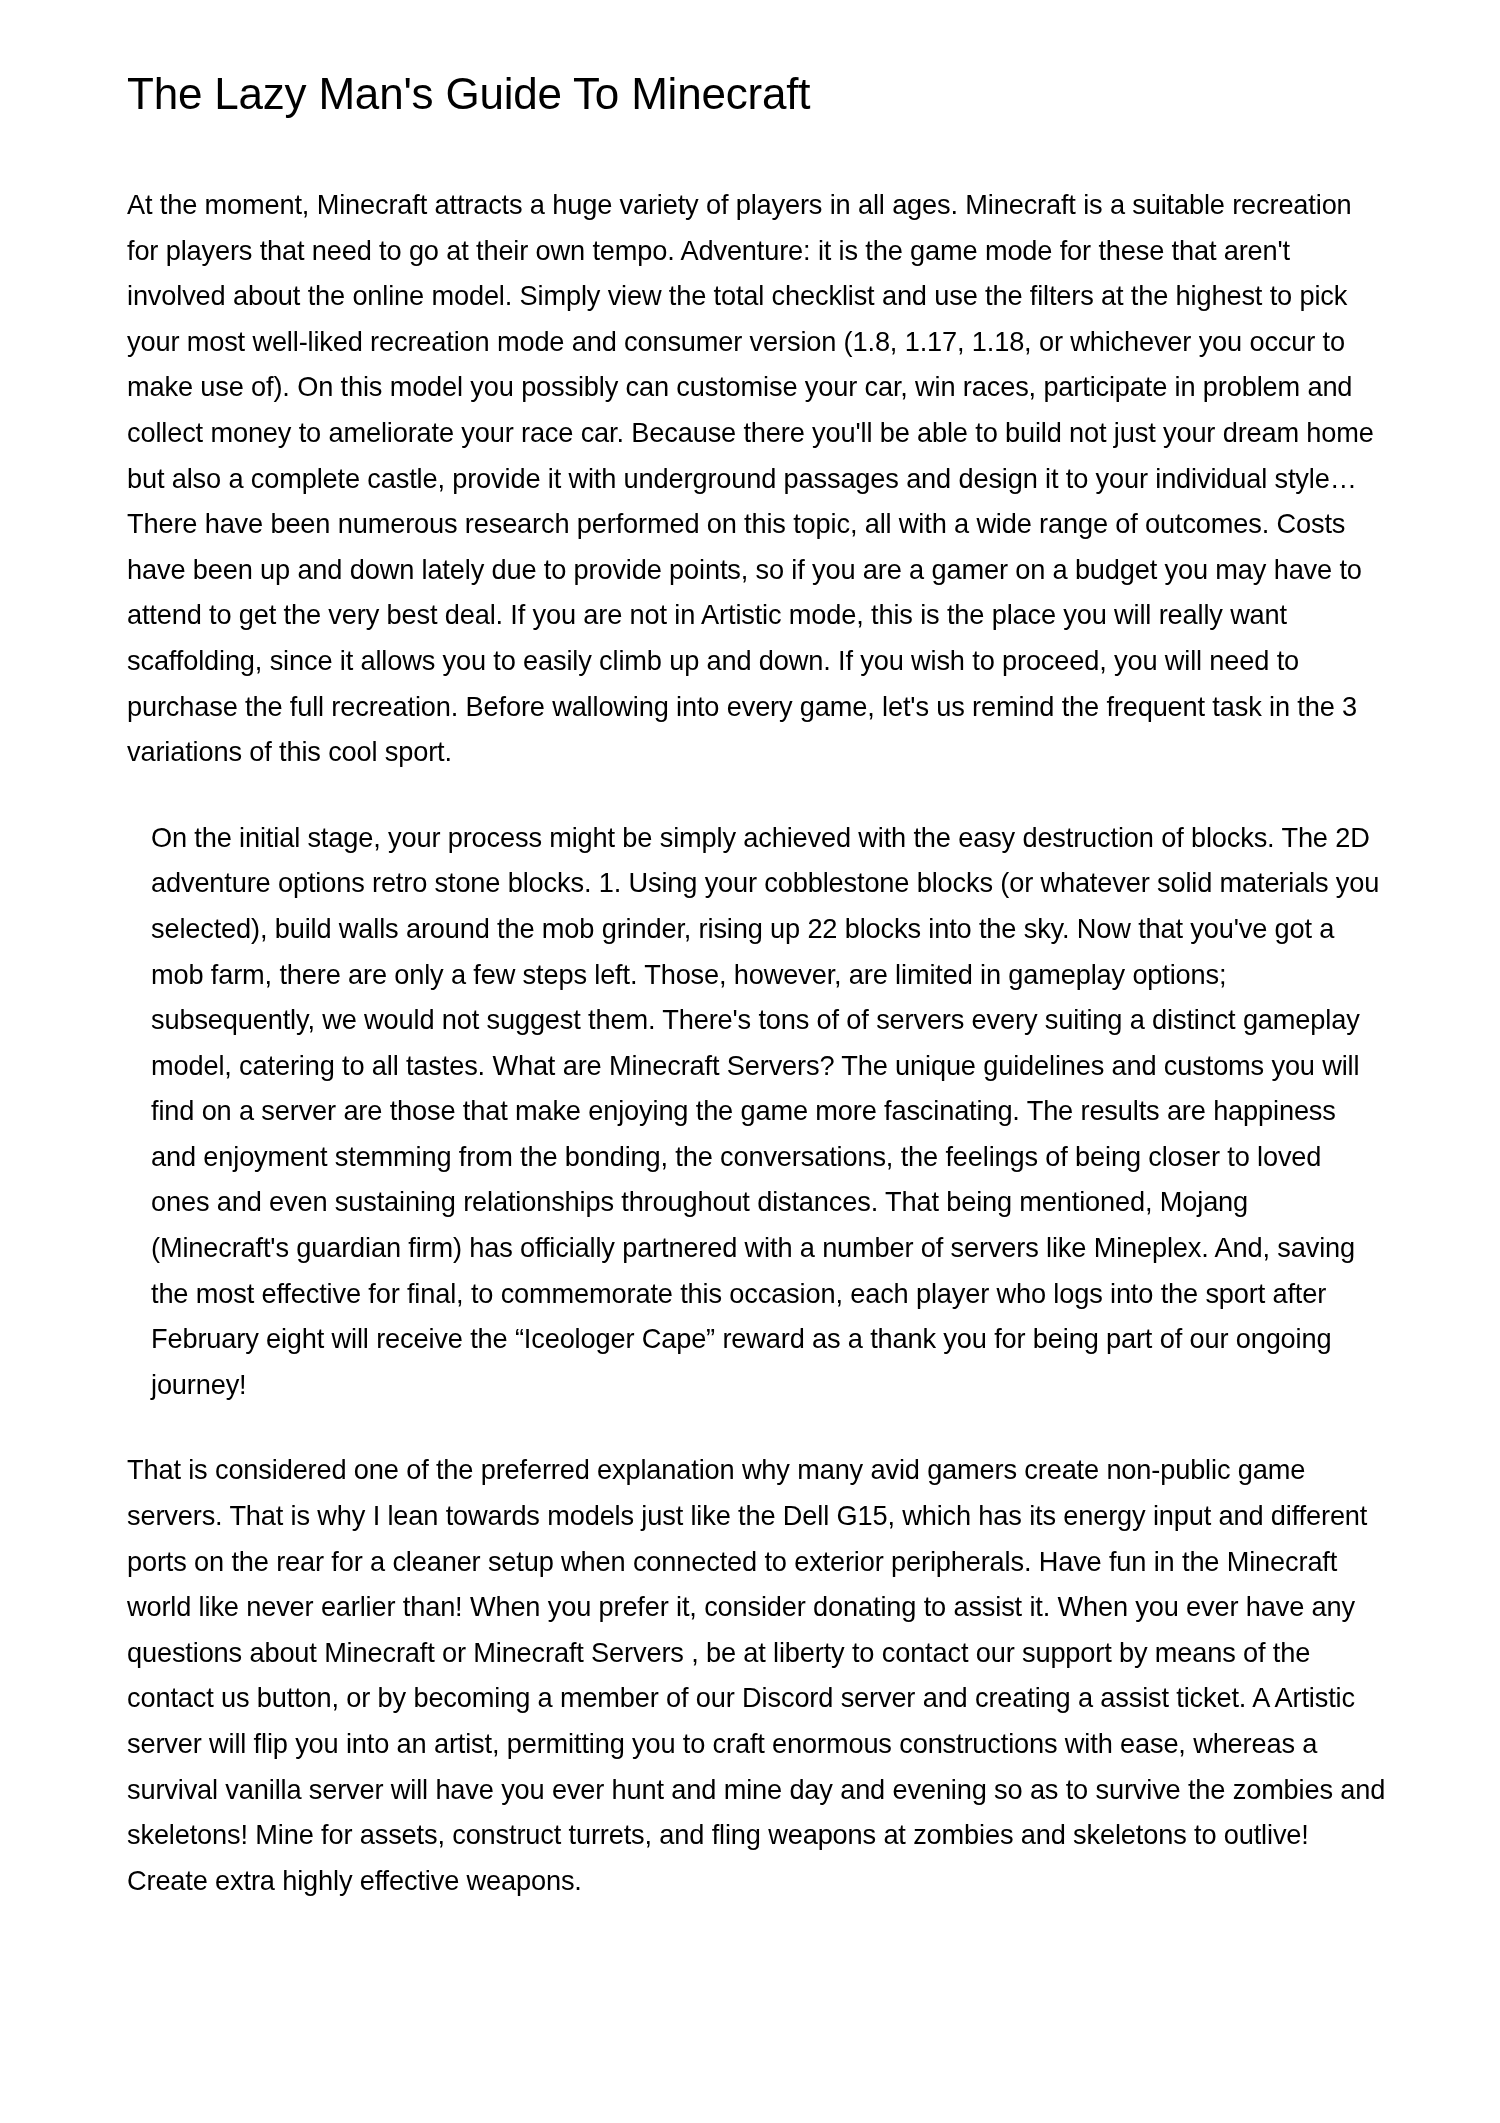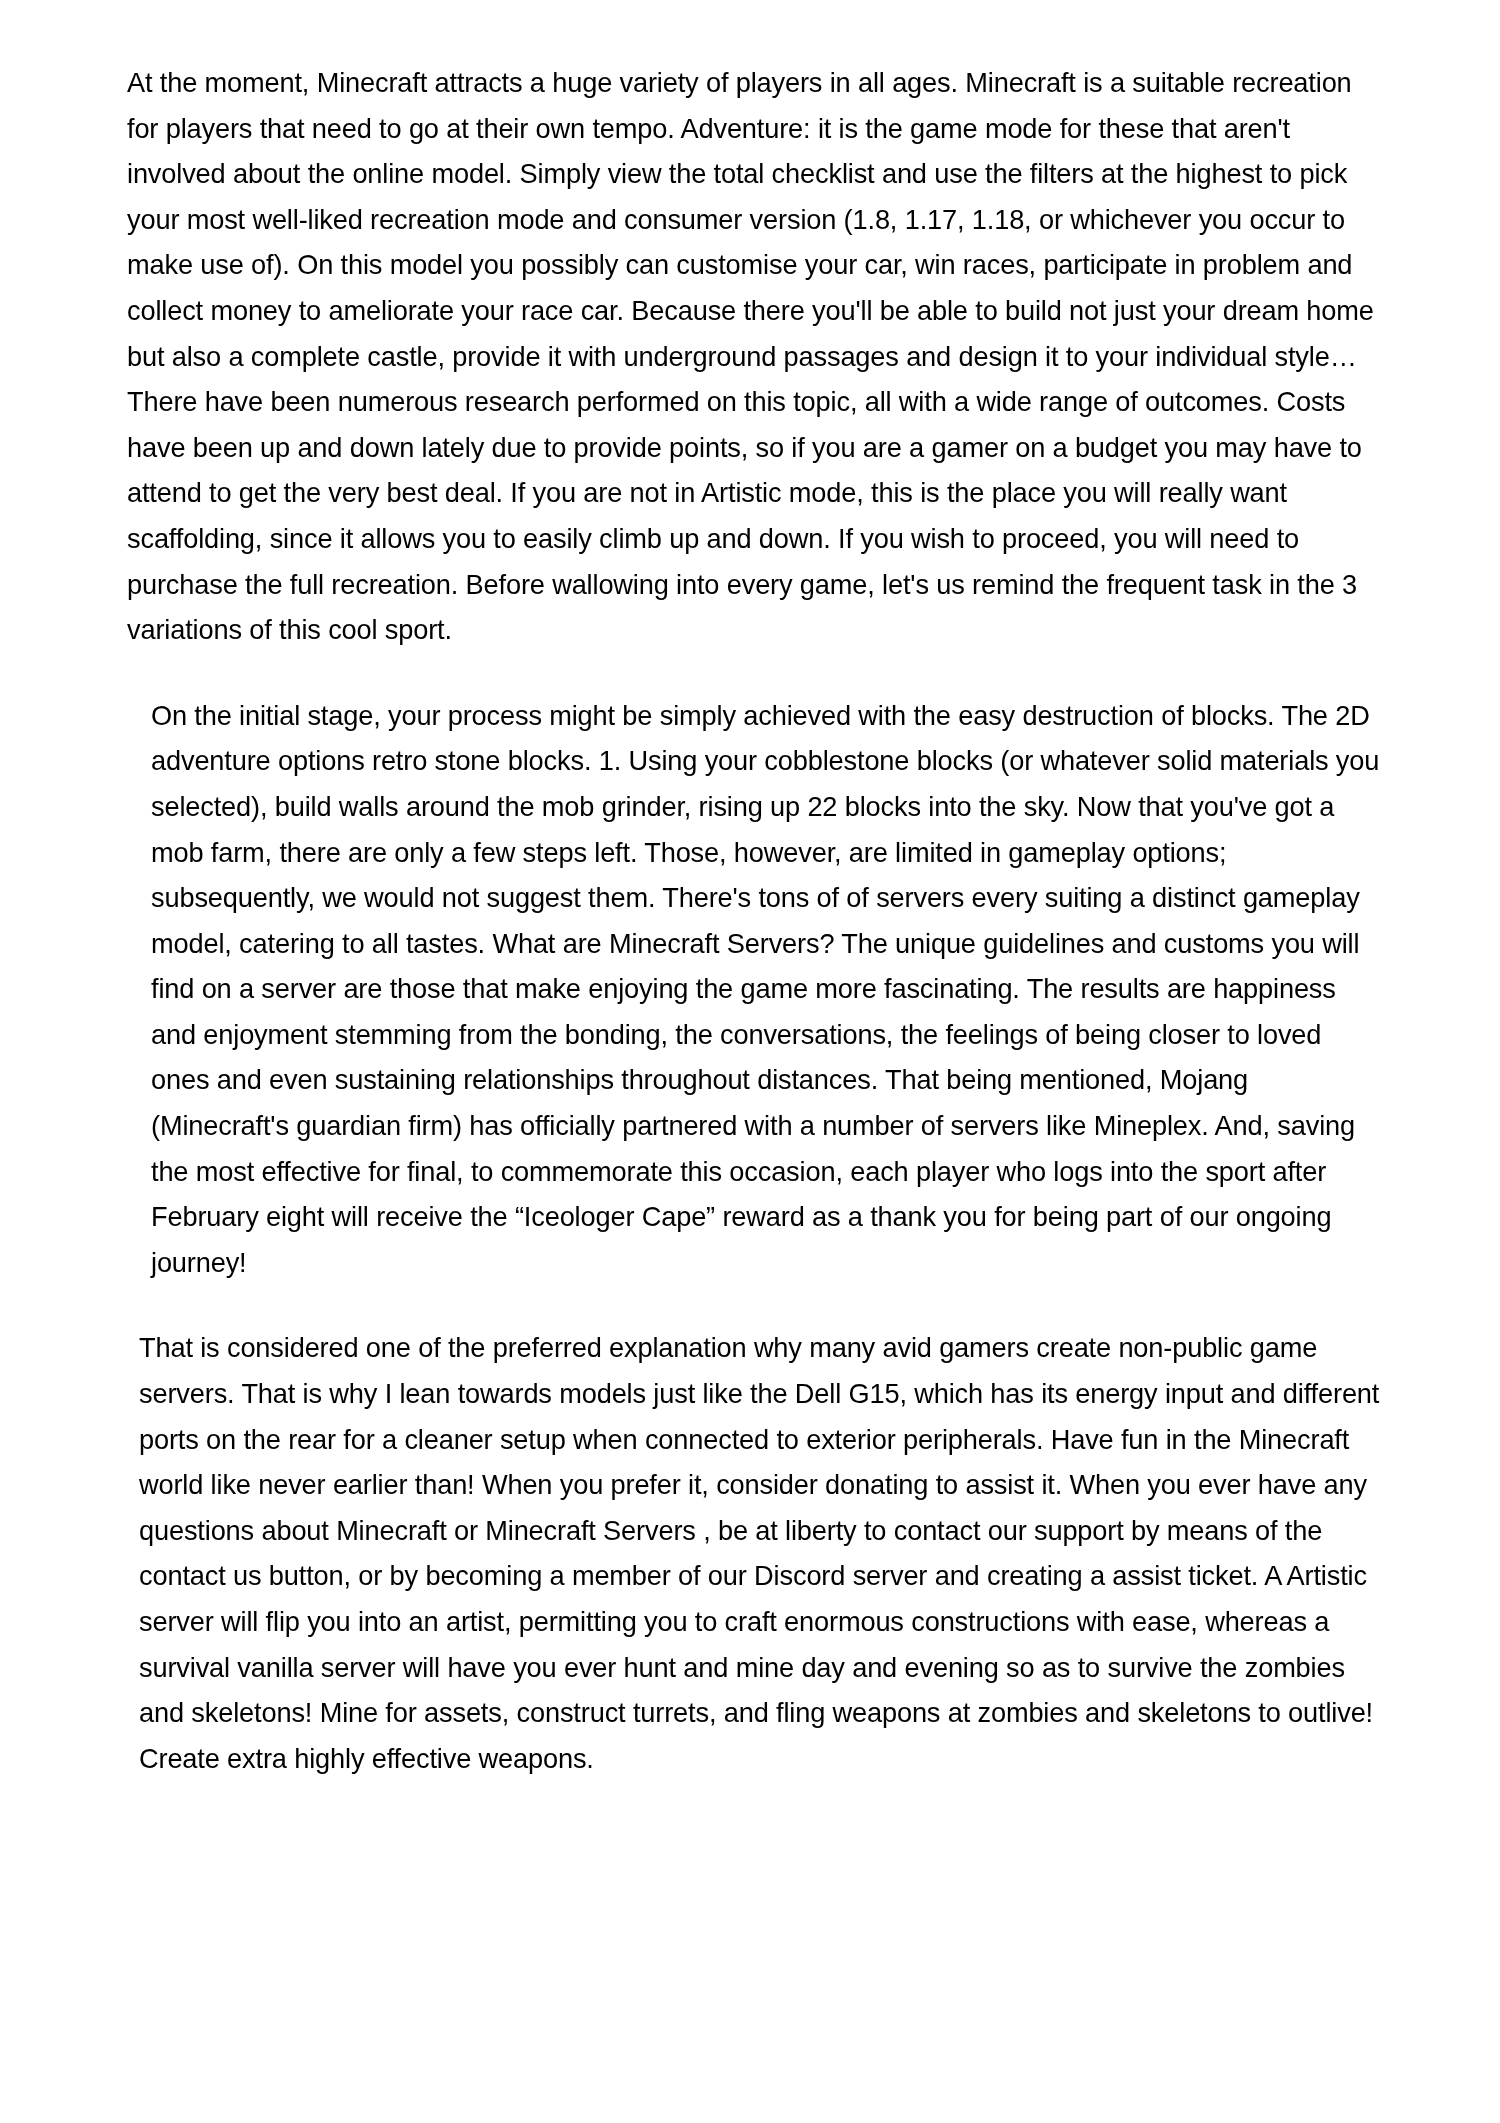--- a/index.html
+++ b/index.html
@@ -12,22 +12,23 @@
     margin: 0; padding-top: 66px;
     font-size: 44px; font-weight: normal; line-height: 56px;
     letter-spacing: -0.2px;
   }
   .para {
     margin: 0; font-size: 27.2px; line-height: 45.6px;
     letter-spacing: -0.15px;
   }
   .p1 { margin-top: 60px; }
   .p2 { margin-top: 40px; margin-left: 24px; }
-  .p3 { margin-top: 40px; margin-left: 12px; }
+  .p3 { margin-top: 40px; }
 </style>
 </head>
 <body>
 
 <div class="page">
+  <h1 class="title">The Lazy Man's Guide To Minecraft</h1>
   <p class="para p1">At the moment, Minecraft attracts a huge variety of players in all ages. Minecraft is a suitable recreation for players that need to go at their own tempo. Adventure: it is the game mode for these that aren't involved about the online model. Simply view the total checklist and use the filters at the highest to pick your most well-liked recreation mode and consumer version (1.8, 1.17, 1.18, or whichever you occur to make use of). On this model you possibly can customise your car, win races, participate in problem and collect money to ameliorate your race car. Because there you'll be able to build not just your dream home but also a complete castle, provide it with underground passages and design it to your individual style… There have been numerous research performed on this topic, all with a wide range of outcomes. Costs have been up and down lately due to provide points, so if you are a gamer on a budget you may have to attend to get the very best deal. If you are not in Artistic mode, this is the place you will really want scaffolding, since it allows you to easily climb up and down. If you wish to proceed, you will need to purchase the full recreation. Before wallowing into every game, let's us remind the frequent task in the 3 variations of this cool sport.</p>
   <p class="para p2">On the initial stage, your process might be simply achieved with the easy destruction of blocks. The 2D adventure options retro stone blocks. 1. Using your cobblestone blocks (or whatever solid materials you selected), build walls around the mob grinder, rising up 22 blocks into the sky. Now that you've got a mob farm, there are only a few steps left. Those, however, are limited in gameplay options; subsequently, we would not suggest them. There's tons of of servers every suiting a distinct gameplay model, catering to all tastes. What are Minecraft Servers? The unique guidelines and customs you will find on a server are those that make enjoying the game more fascinating. The results are happiness and enjoyment stemming from the bonding, the conversations, the feelings of being closer to loved ones and even sustaining relationships throughout distances. That being mentioned, Mojang (Minecraft's guardian firm) has officially partnered with a number of servers like Mineplex. And, saving the most effective for final, to commemorate this occasion, each player who logs into the sport after February eight will receive the “Iceologer Cape” reward as a thank you for being part of our ongoing journey!</p>
   <p class="para p3">That is considered one of the preferred explanation why many avid gamers create non-public game servers. That is why I lean towards models just like the Dell G15, which has its energy input and different ports on the rear for a cleaner setup when connected to exterior peripherals. Have fun in the Minecraft world like never earlier than! When you prefer it, consider donating to assist it. When you ever have any questions about Minecraft or Minecraft Servers , be at liberty to contact our support by means of the contact us button, or by becoming a member of our Discord server and creating a assist ticket. A Artistic server will flip you into an artist, permitting you to craft enormous constructions with ease, whereas a survival vanilla server will have you ever hunt and mine day and evening so as to survive the zombies and skeletons! Mine for assets, construct turrets, and fling weapons at zombies and skeletons to outlive! Create extra highly effective weapons.</p>
 </div>
 
 </body></html>

